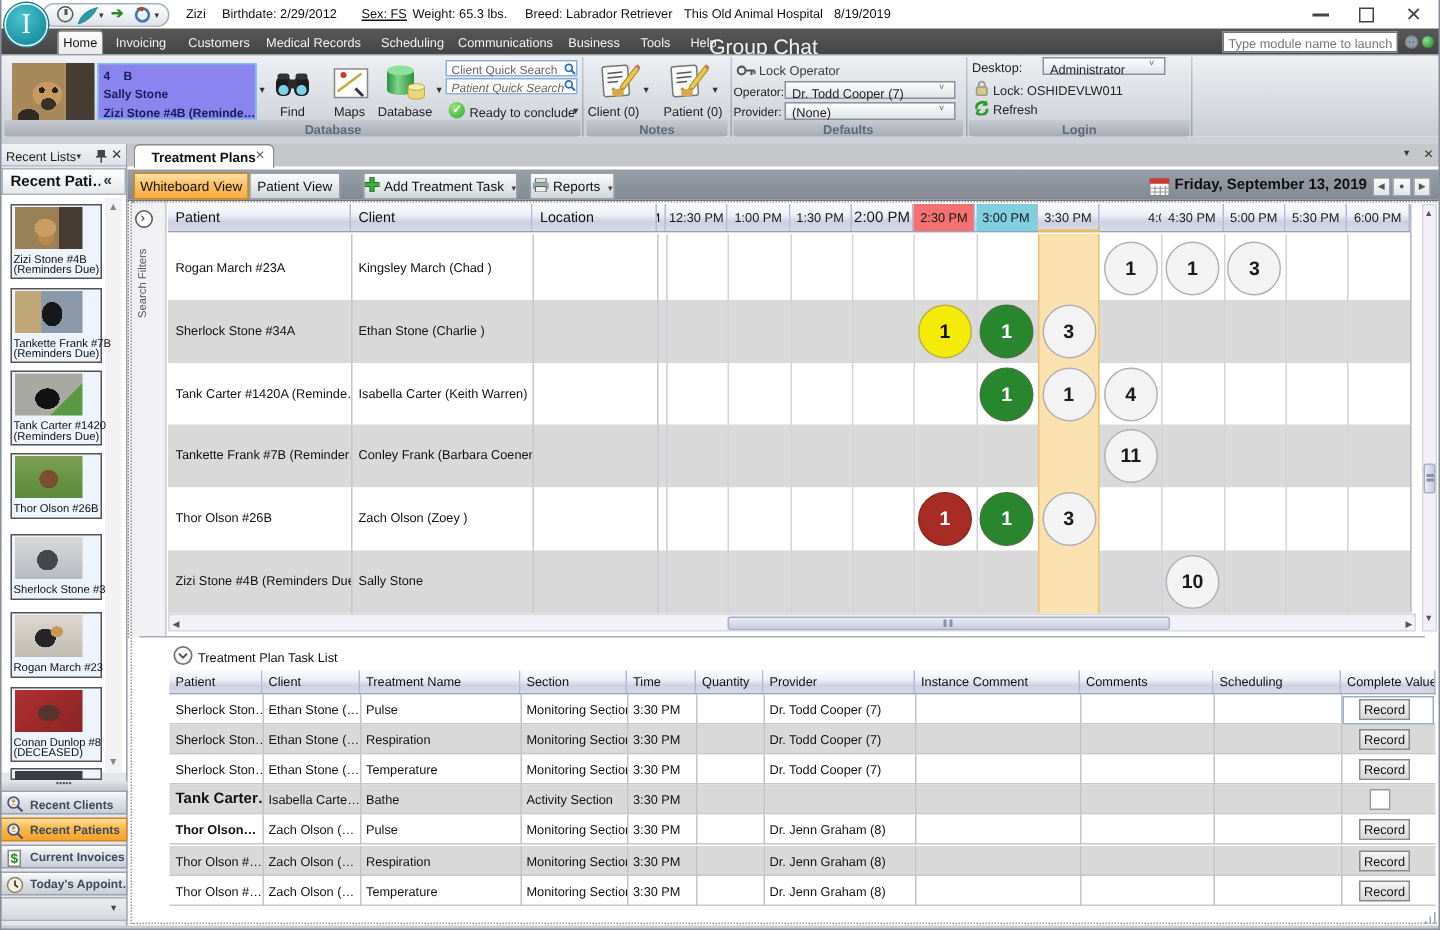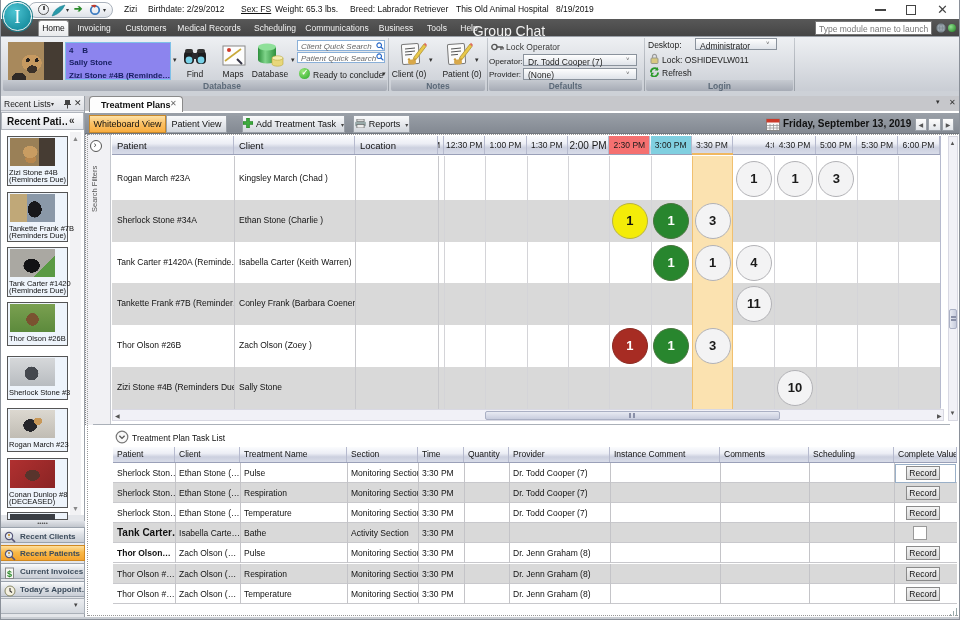--- a/index.html
+++ b/index.html
@@ -93,21 +93,21 @@
         <stop offset="0" stop-color="#2d8f3c"></stop>
         <stop offset=".4" stop-color="#7fd48a"></stop>
         <stop offset="1" stop-color="#2d8f3c"></stop>
       </linearGradient>
     </defs>
 <path d="M16 15 V21 A5.5 2.2 0 0 0 27 21 V15" fill="#e8d77a" stroke="#b8a73a" stroke-width=".6"></path>
 <ellipse cx="21.5" cy="15" rx="5.5" ry="2.2" fill="#f5ecb0" stroke="#b8a73a" stroke-width=".6"></ellipse>
   </svg>
 <div style="position:absolute;left:246px;top:69px;width:48px;height:11px;font-size:8.5px;color:#222;text-align:center;">Database</div>
 <div class="ab" style="left:291px;top:56px;font-size:7px;color:#333;">▾</div>
-<div style="position:absolute;left:297px;top:40.0px;width:88px;height:11px;background:#fff;border:1px solid #8ab0d8;font-size:8px;font-style:italic;color:#666;padding:1px 0 0 3px;">Client Quick Search</div>
+<div style="position:absolute;left:297px;top:40.0px;width:88px;height:11px;background:#fff;border:1px solid #8ab0d8;font-size:8px;color:#666;padding:1px 0 0 3px;">Client Quick Search</div>
 <svg class="ab" style="left:376px;top:41.5px" width="8" height="8" viewBox="0 0 9 9">
     <circle cx="3.6" cy="3.6" r="2.6" fill="none" stroke="#2a6ac8" stroke-width="1.3"></circle>
     <path d="M5.6 5.6 L8.3 8.3" stroke="#2a6ac8" stroke-width="1.5"></path>
   </svg>
 <div style="position:absolute;left:297px;top:51.5px;width:88px;height:11px;background:#fff;border:1px solid #8ab0d8;font-size:8px;font-style:italic;color:#666;padding:1px 0 0 3px;">Patient Quick Search</div>
 <svg class="ab" style="left:376px;top:53.0px" width="8" height="8" viewBox="0 0 9 9">
     <circle cx="3.6" cy="3.6" r="2.6" fill="none" stroke="#2a6ac8" stroke-width="1.3"></circle>
     <path d="M5.6 5.6 L8.3 8.3" stroke="#2a6ac8" stroke-width="1.5"></path>
   </svg>
 <div class="ab" style="left:299px;top:68px;width:11px;height:11px;border-radius:50%;background:radial-gradient(circle at 35% 30%,#9ae87a,#28a828);"></div>

